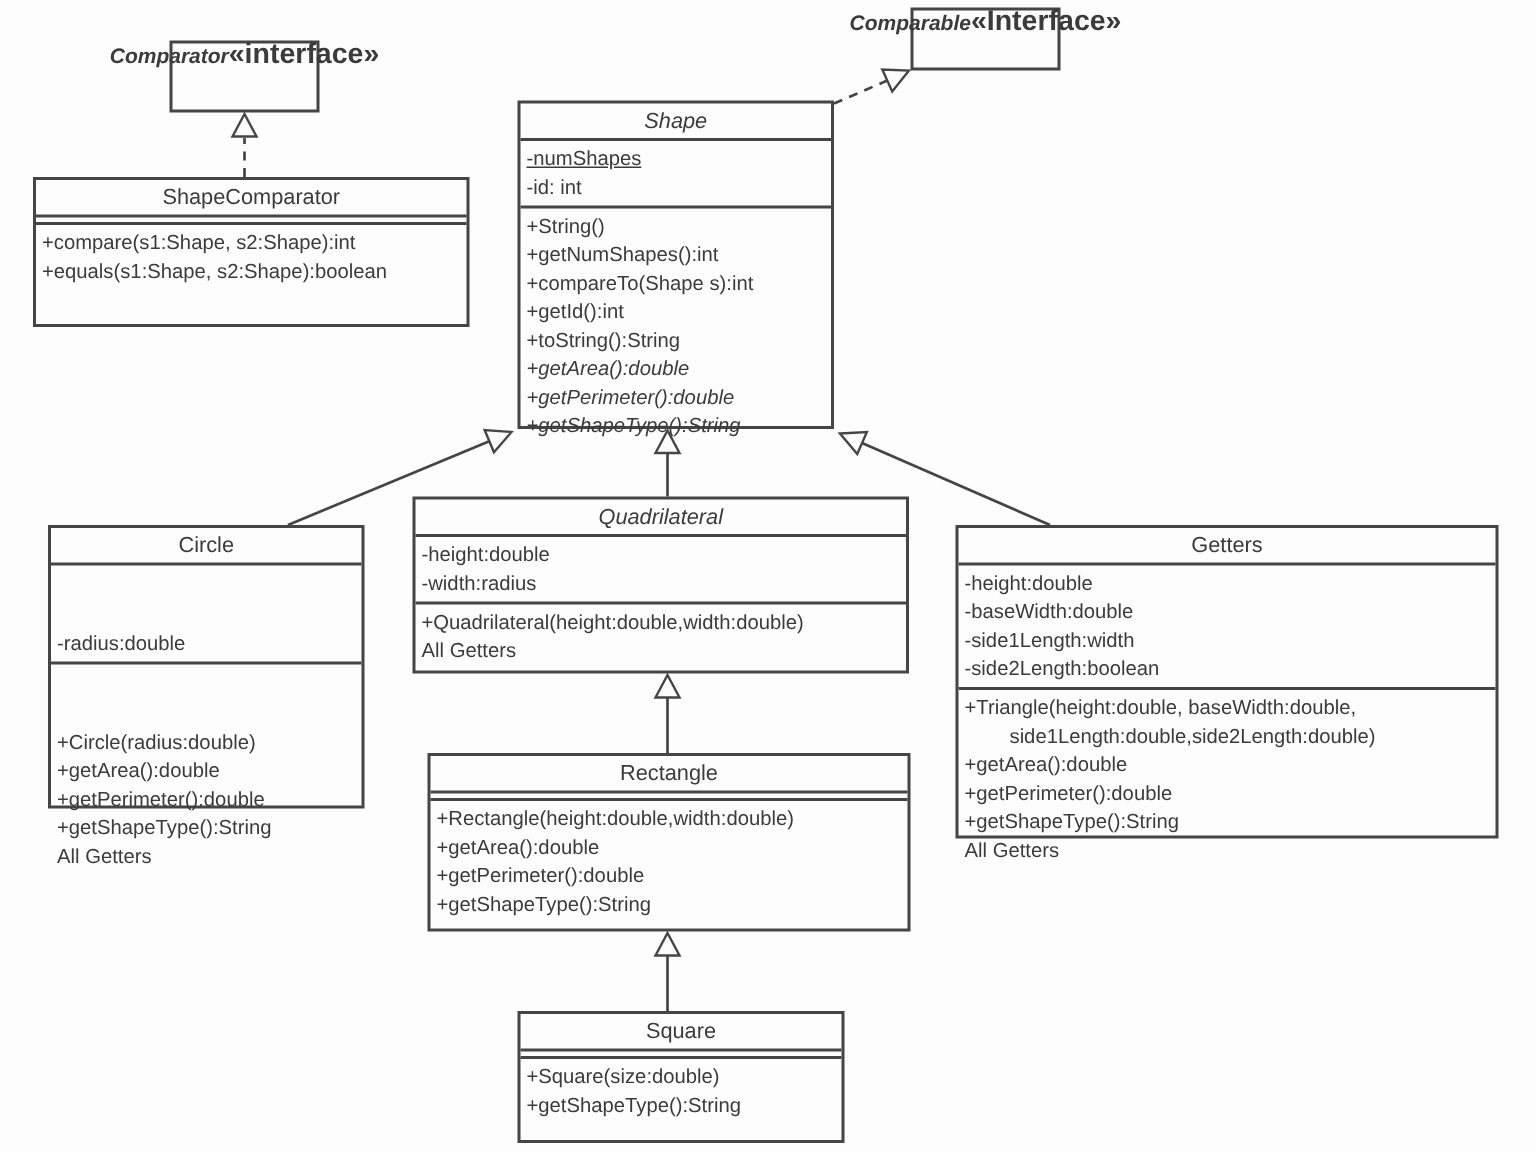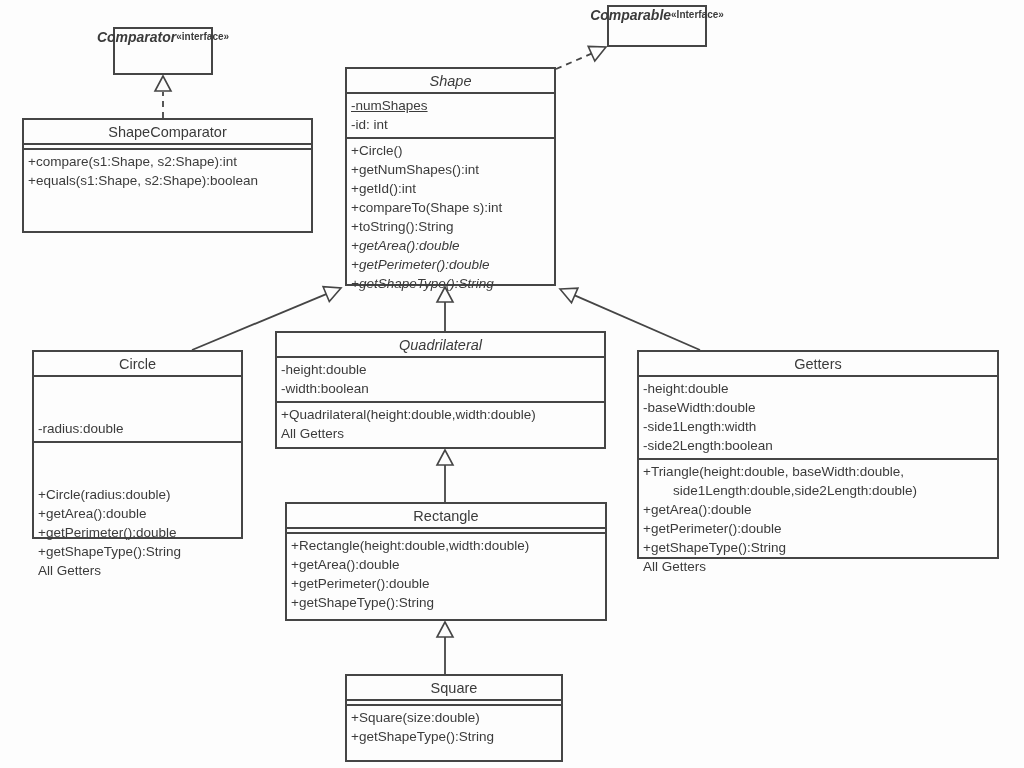--- a/index.html
+++ b/index.html
@@ -28,25 +28,25 @@
   .it{font-style:italic;}
   .ul{text-decoration:underline;}
   .indent{padding-left:30px;}
   
   .uml-iface{
     position:absolute;background:#fdfdfd;border:2px solid #454545;
     box-sizing:border-box;text-align:center;font-weight:700;
     display:flex;flex-direction:row;justify-content:center;
   }
   .iface-name{font-size:14px;line-height:17px;font-style:italic;}
-  .iface-st{font-size:10px;line-height:15px;}
+  .iface-st{font-size:19px;line-height:15px;}
   
   #box-comparator{left:113px;top:27px;width:100px;height:48px;}
   #box-comparable{left:607px;top:5px;width:100px;height:42px;}
-  #box-shapecomparator{left:22px;top:118px;width:291px;height:115px;}
+  #box-shapecomparator{left:22px;top:118px;width:291px;height:100px;}
   #box-shape{left:345px;top:67px;width:211px;height:219px;}
   #box-circle{left:32px;top:350px;width:211px;height:189px;gap:40px;}
   #box-quadrilateral{left:275px;top:331px;width:331px;height:118px;}
   #box-triangle{left:637px;top:350px;width:362px;height:209px;}
   #box-rectangle{left:285px;top:502px;width:322px;height:119px;}
   #box-square{left:345px;top:674px;width:218px;height:88px;}
   #connector-layer{position:absolute;left:0;top:0;width:1024px;height:768px;pointer-events:none;}
   #connector-layer line{stroke:#454545;stroke-width:1.8;}
   #connector-layer polygon{fill:#fdfdfd;stroke:#454545;stroke-width:1.6;}
   .dashed{stroke-dasharray:6 5;}
@@ -75,24 +75,24 @@
     </div>
   </div>
 
   <div class="uml-class" id="box-shape">
     <div class="uml-title it">Shape</div>
     <div class="uml-attrs">
       <div class="line ul">-numShapes</div>
       <div class="line">-id: int</div>
     </div>
     <div class="uml-methods">
-      <div class="line">+Circle()</div>
+      <div class="line">+String()</div>
       <div class="line">+getNumShapes():int</div>
+      <div class="line">+compareTo(Shape s):int</div>
       <div class="line">+getId():int</div>
-      <div class="line">+compareTo(Shape s):int</div>
       <div class="line">+toString():String</div>
       <div class="line it">+getArea():double</div>
       <div class="line it">+getPerimeter():double</div>
       <div class="line it">+getShapeType():String</div>
     </div>
   </div>
 
   <div class="uml-class" id="box-circle">
     <div class="uml-title">Circle</div>
     <div class="uml-attrs">
@@ -104,21 +104,21 @@
       <div class="line">+getPerimeter():double</div>
       <div class="line">+getShapeType():String</div>
       <div class="line">All Getters</div>
     </div>
   </div>
 
   <div class="uml-class" id="box-quadrilateral">
     <div class="uml-title it">Quadrilateral</div>
     <div class="uml-attrs">
       <div class="line">-height:double</div>
-      <div class="line">-width:boolean</div>
+      <div class="line">-width:radius</div>
     </div>
     <div class="uml-methods">
       <div class="line">+Quadrilateral(height:double,width:double)</div>
       <div class="line">All Getters</div>
     </div>
   </div>
 
   <div class="uml-class" id="box-triangle">
     <div class="uml-title">Getters</div>
     <div class="uml-attrs">

